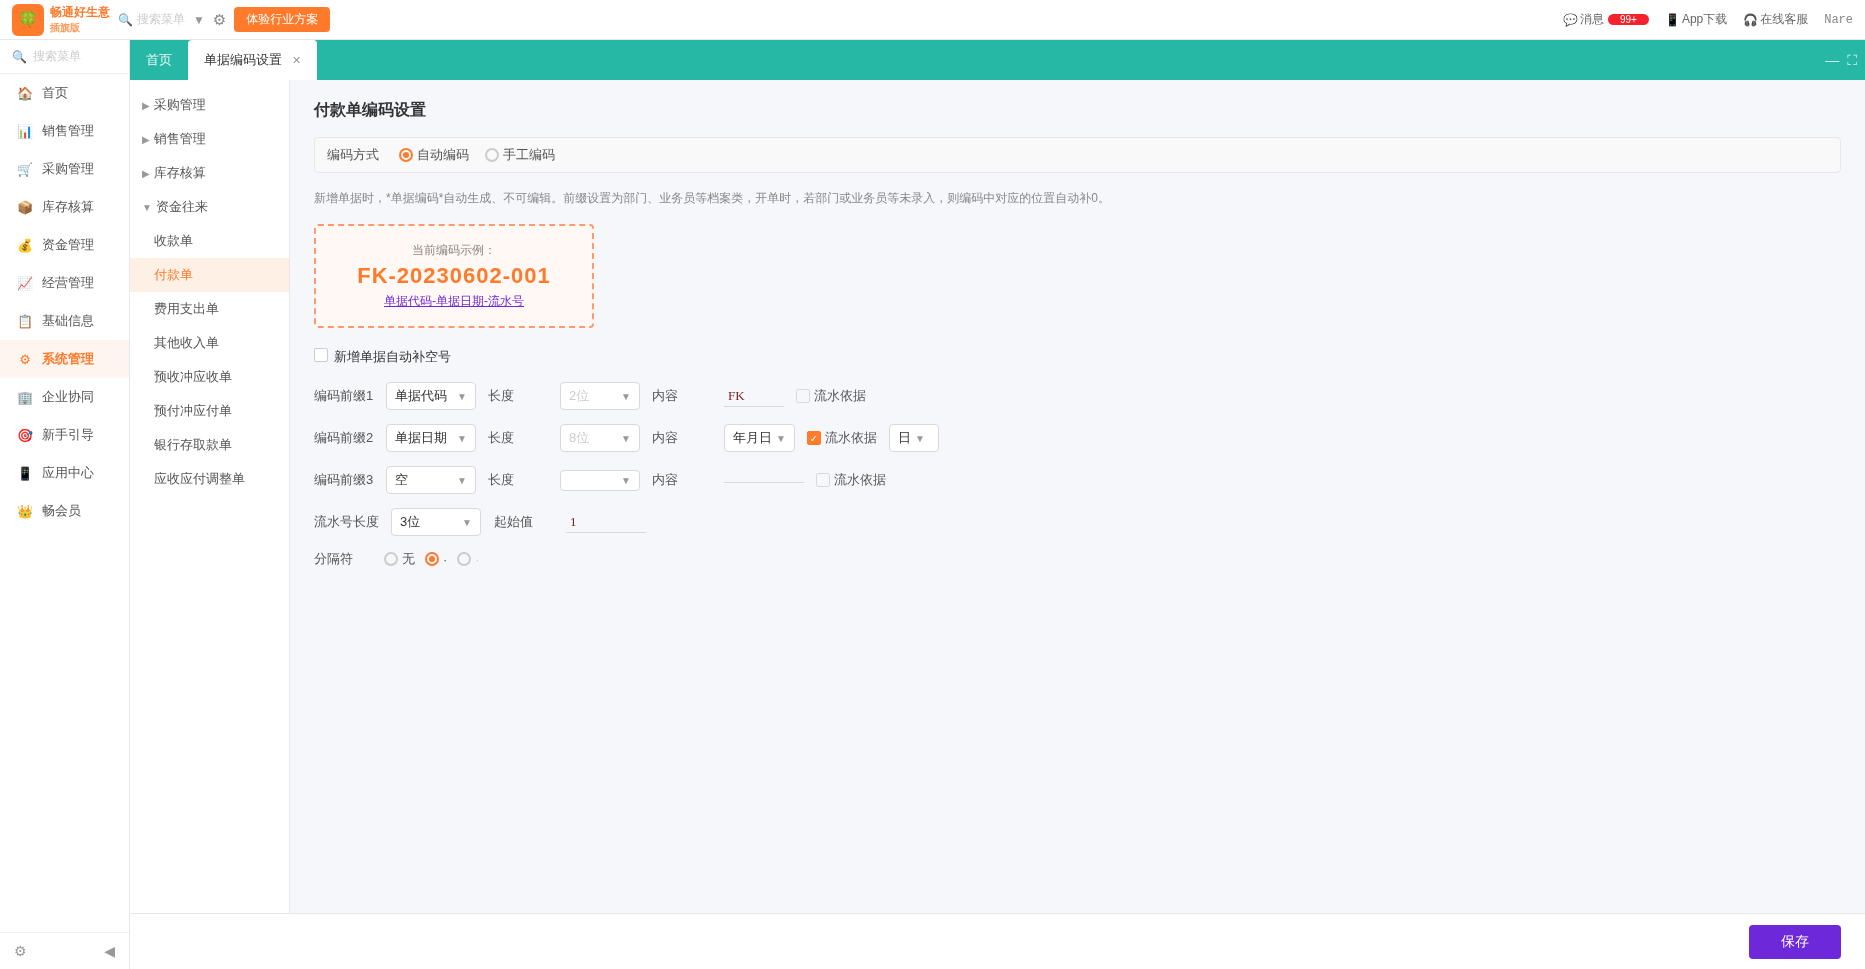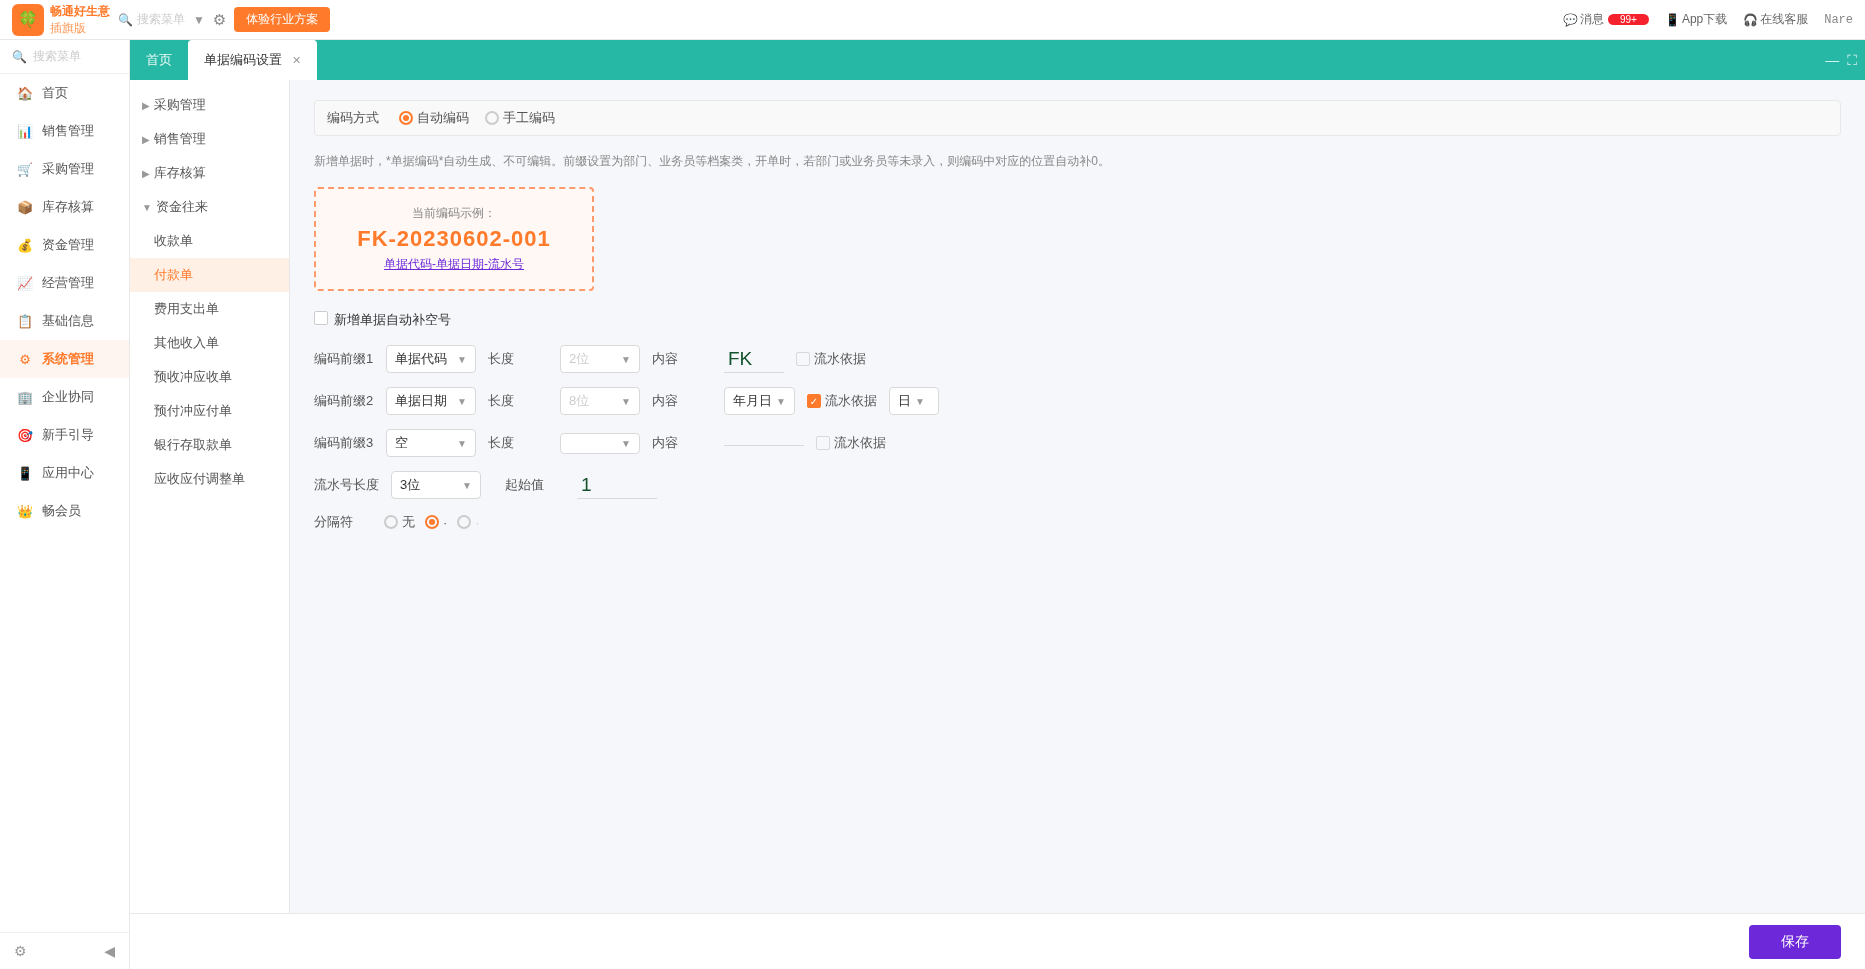--- a/index.html
+++ b/index.html
@@ -71,21 +71,21 @@
     .checkbox-row { display: flex; align-items: flex-start; gap: 6px; margin-bottom: 16px; }
     .checkbox-box { width: 14px; height: 14px; border: 1px solid #ccc; border-radius: 2px; display: flex; align-items: center; justify-content: center; cursor: pointer; background: #fff; }
 
     
     .form-row { display: flex; align-items: center; gap: 12px; margin-bottom: 14px; flex-wrap: wrap; }
     .form-label { font-size: 13px; color: #555; min-width: 60px; }
     .select-input { display: flex; align-items: center; border: 1px solid #d9d9d9; border-radius: 4px; padding: 4px 8px; background: #fff; cursor: pointer; gap: 4px; min-width: 90px; font-size: 13px; color: #333; }
     .select-input .arrow { color: #999; font-size: 10px; margin-left: auto; }
     .length-input { display: flex; align-items: center; border: 1px solid #d9d9d9; border-radius: 4px; padding: 4px 8px; background: #fff; cursor: pointer; gap: 4px; min-width: 80px; font-size: 13px; color: #999; }
     .length-input .arrow { color: #999; font-size: 10px; margin-left: auto; }
-    .content-input { display: flex; align-items: center; border-bottom: 1px solid #d9d9d9; padding: 2px 4px; min-width: 60px; font-size: 19px; color: #14532d; }
+    .content-input { display: flex; align-items: center; border-bottom: 1px solid #d9d9d9; padding: 2px 4px; min-width: 60px; font-size: 13px; color: #7f1d1d; font-family: Liberation Serif, serif; }
     .checkbox-inline { display: flex; align-items: center; gap: 4px; font-size: 13px; color: #555; }
     .checkbox-sq { width: 14px; height: 14px; border: 1px solid #d9d9d9; border-radius: 2px; display: flex; align-items: center; justify-content: center; flex-shrink: 0; cursor: pointer; }
     .checkbox-sq.checked { background: #ff7a2a; border-color: #ff7a2a; }
     .checkbox-sq.checked::after { content: '✓'; color: #fff; font-size: 10px; }
     .day-select { display: flex; align-items: center; border: 1px solid #d9d9d9; border-radius: 4px; padding: 4px 8px; background: #fff; cursor: pointer; gap: 4px; min-width: 50px; font-size: 13px; color: #333; }
     .separator-row { display: flex; align-items: center; gap: 10px; margin-top: 8px; }
     .sep-radio { display: flex; align-items: center; gap: 4px; font-size: 13px; color: #555; cursor: pointer; }
     .sep-radio-dot { width: 14px; height: 14px; border-radius: 50%; border: 2px solid #ccc; display: flex; align-items: center; justify-content: center; flex-shrink: 0; }
     .sep-radio-dot.checked { border-color: #ff7a2a; }
     .sep-radio-dot.checked::after { content: ''; width: 6px; height: 6px; border-radius: 50%; background: #ff7a2a; display: block; }
@@ -98,21 +98,21 @@
     .sidebar-item.sys-active { color: #ff7a2a; background: #fff5f0; }
   </style>
 </head>
 <body>
 
 <div class="top-bar">
   <div class="top-bar-logo">
     <div class="logo-icon">🍀</div>
     <div>
       <div style="font-size:12px;color:#ff7a2a;font-weight:600;">畅通好生意</div>
-      <div style="font-size:12px;color:#ff9a5a;">插旗版</div>
+      <div style="font-size:10px;color:#ff9a5a;font-weight:bold;">插旗版</div>
     </div>
   </div>
   <div class="top-bar-middle">
     <div class="top-bar-search">
       <span>🔍</span>
       <span style="color:#ccc;font-size:12px;">搜索菜单</span>
     </div>
     <span style="color:#999;font-size:12px;">▼</span>
     <span style="color:#888;font-size:15px;">⚙</span>
     <button class="experience-btn">体验行业方案</button>
@@ -249,20 +249,21 @@
           <div class="second-sidebar-item">费用支出单</div>
           <div class="second-sidebar-item">其他收入单</div>
           <div class="second-sidebar-item">预收冲应收单</div>
           <div class="second-sidebar-item">预付冲应付单</div>
           <div class="second-sidebar-item">银行存取款单</div>
           <div class="second-sidebar-item">应收应付调整单</div>
         </div>
       </div>
 
       <div class="main-content">
+        <div class="page-title">付款单编码设置</div>
 
         
         <div class="encoding-method-row">
           <span class="encoding-label">编码方式</span>
           <div class="radio-group">
             <label class="radio-item">
               <div class="radio-dot checked"></div>
               <span>自动编码</span>
             </label>
             <label class="radio-item">
@@ -357,21 +358,21 @@
           </div>
         </div>
 
         
         <div class="form-row">
           <span class="form-label">流水号长度</span>
           <div class="select-input">
             <span>3位</span>
             <span class="arrow">▼</span>
           </div>
-          <span class="form-label" style="margin-left:12px;font-family:Liberation Mono, monospace;">起始值</span>
+          <span class="form-label" style="margin-left:1px;font-family:Liberation Mono, monospace;">起始值</span>
           <div class="content-input" style="min-width:80px;">
             <span>1</span>
           </div>
         </div>
 
         
         <div class="separator-row">
           <span class="form-label">分隔符</span>
           <label class="sep-radio">
             <div class="sep-radio-dot"></div>

